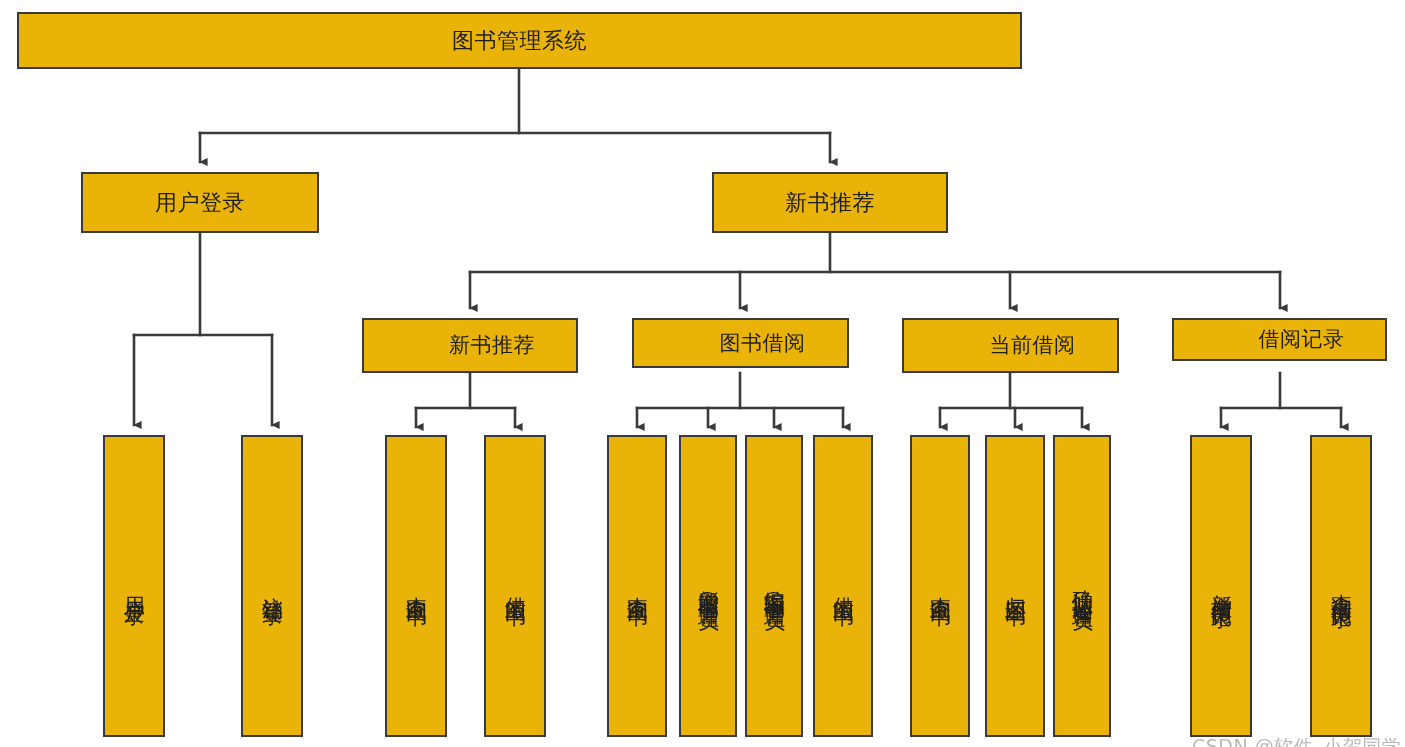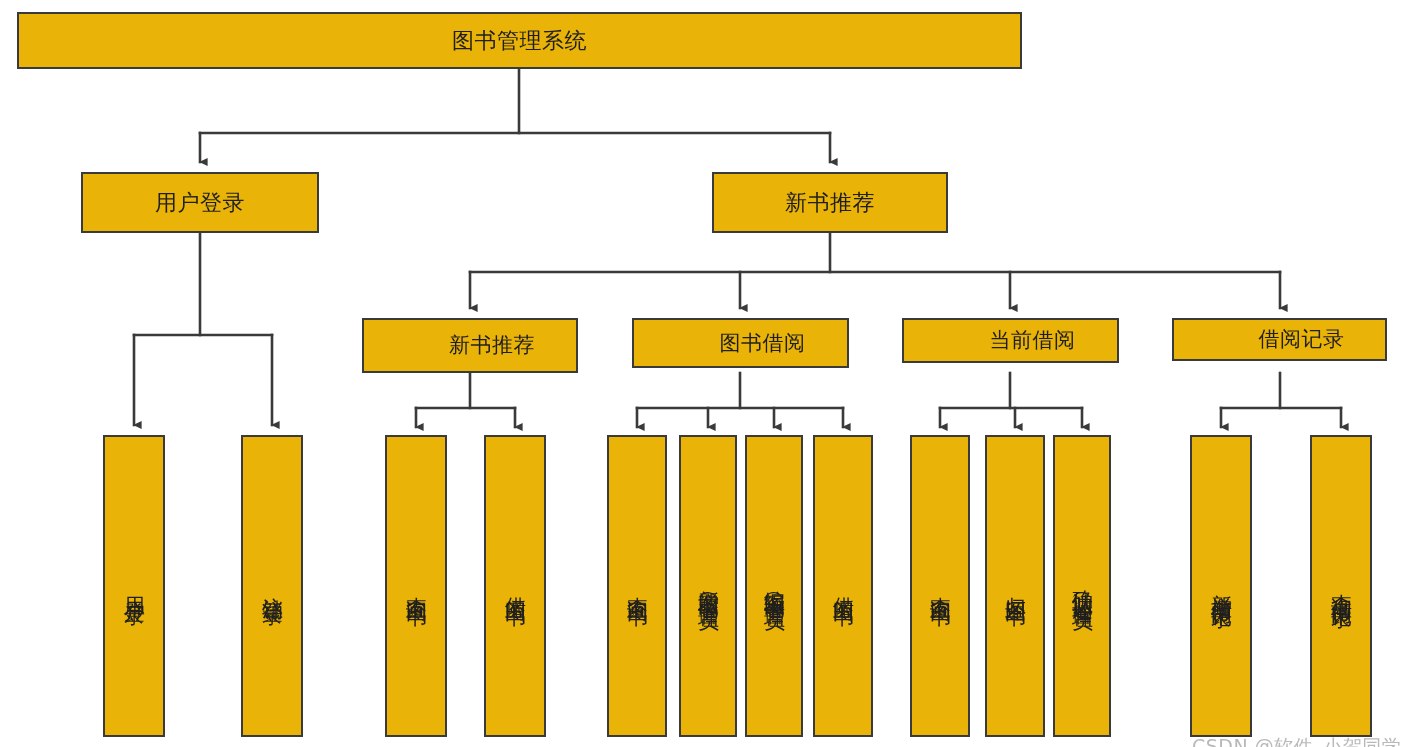--- a/index.html
+++ b/index.html
@@ -141,21 +141,21 @@
   <div class="node level2" style="left:712px; top:172px; width:236px; height:61px;">
     <span class="node-label">新书推荐</span>
   </div>
 
   <div class="node level3" style="left:362px; top:318px; width:216px; height:55px;">
     <span class="node-label">新书推荐</span>
   </div>
   <div class="node level3" style="left:632px; top:318px; width:217px; height:50px;">
     <span class="node-label">图书借阅</span>
   </div>
-  <div class="node level3" style="left:902px; top:318px; width:217px; height:45px;">
+  <div class="node level3" style="left:902px; top:318px; width:217px; height:55px;">
     <span class="node-label">当前借阅</span>
   </div>
   <div class="node level3" style="left:1172px; top:318px; width:215px; height:43px;">
     <span class="node-label">借阅记录</span>
   </div>
 
   <div class="node vertical" style="left:103px; top:435px; width:62px; height:302px;">
     <span class="node-label">用户登录</span>
   </div>
   <div class="node vertical" style="left:241px; top:435px; width:62px; height:302px;">

